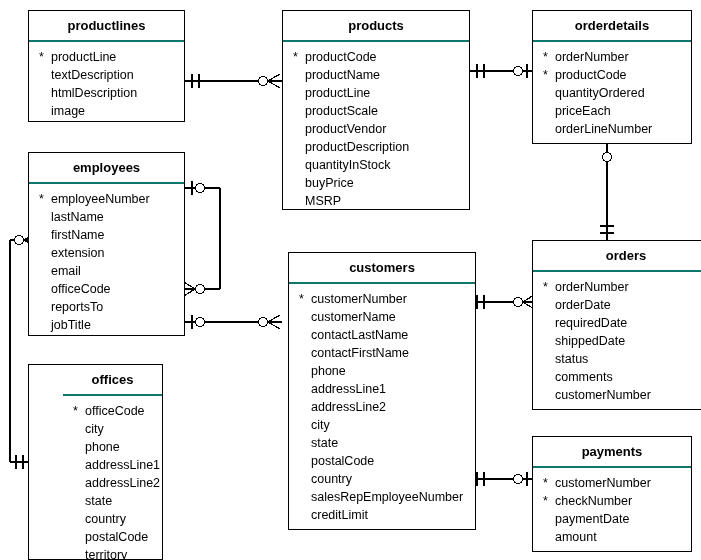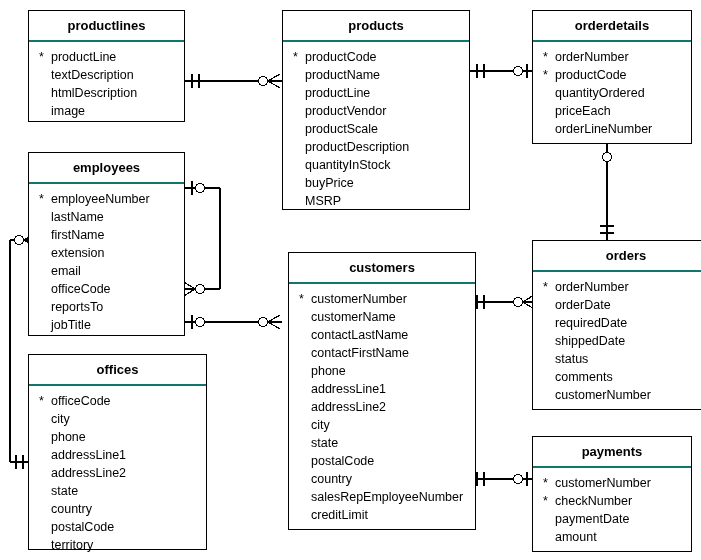--- a/index.html
+++ b/index.html
@@ -169,22 +169,22 @@
           <div class="attr"><span class="pk-mark"></span><span class="attr-name">htmlDescription</span></div>
           <div class="attr"><span class="pk-mark"></span><span class="attr-name">image</span></div>
         </div>
       </div>
       <div class="entity" style="left: 282px; top: 10px; width: 188px; height: 200px;">
         <div class="entity-title">products</div>
         <div class="attr-list">
           <div class="attr"><span class="pk-mark">*</span><span class="attr-name">productCode</span></div>
           <div class="attr"><span class="pk-mark"></span><span class="attr-name">productName</span></div>
           <div class="attr"><span class="pk-mark"></span><span class="attr-name">productLine</span></div>
+          <div class="attr"><span class="pk-mark"></span><span class="attr-name">productScale</span></div>
           <div class="attr"><span class="pk-mark"></span><span class="attr-name">productVendor</span></div>
-          <div class="attr"><span class="pk-mark"></span><span class="attr-name">productScale</span></div>
           <div class="attr"><span class="pk-mark"></span><span class="attr-name">productDescription</span></div>
           <div class="attr"><span class="pk-mark"></span><span class="attr-name">quantityInStock</span></div>
           <div class="attr"><span class="pk-mark"></span><span class="attr-name">buyPrice</span></div>
           <div class="attr"><span class="pk-mark"></span><span class="attr-name">MSRP</span></div>
         </div>
       </div>
       <div class="entity" style="left: 532px; top: 10px; width: 160px; height: 134px;">
         <div class="entity-title">orderdetails</div>
         <div class="attr-list">
           <div class="attr"><span class="pk-mark">*</span><span class="attr-name">orderNumber</span></div>
@@ -200,21 +200,21 @@
           <div class="attr"><span class="pk-mark">*</span><span class="attr-name">employeeNumber</span></div>
           <div class="attr"><span class="pk-mark"></span><span class="attr-name">lastName</span></div>
           <div class="attr"><span class="pk-mark"></span><span class="attr-name">firstName</span></div>
           <div class="attr"><span class="pk-mark"></span><span class="attr-name">extension</span></div>
           <div class="attr"><span class="pk-mark"></span><span class="attr-name">email</span></div>
           <div class="attr"><span class="pk-mark"></span><span class="attr-name">officeCode</span></div>
           <div class="attr"><span class="pk-mark"></span><span class="attr-name">reportsTo</span></div>
           <div class="attr"><span class="pk-mark"></span><span class="attr-name">jobTitle</span></div>
         </div>
       </div>
-      <div class="entity" style="left: 28px; top: 354px; width: 179px; height: 196px;">
+      <div class="entity" style="left: 28px; top: 364px; width: 135px; height: 196px; padding-left: 34px;">
         <div class="entity-title">offices</div>
         <div class="attr-list">
           <div class="attr"><span class="pk-mark">*</span><span class="attr-name">officeCode</span></div>
           <div class="attr"><span class="pk-mark"></span><span class="attr-name">city</span></div>
           <div class="attr"><span class="pk-mark"></span><span class="attr-name">phone</span></div>
           <div class="attr"><span class="pk-mark"></span><span class="attr-name">addressLine1</span></div>
           <div class="attr"><span class="pk-mark"></span><span class="attr-name">addressLine2</span></div>
           <div class="attr"><span class="pk-mark"></span><span class="attr-name">state</span></div>
           <div class="attr"><span class="pk-mark"></span><span class="attr-name">country</span></div>
           <div class="attr"><span class="pk-mark"></span><span class="attr-name">postalCode</span></div>

